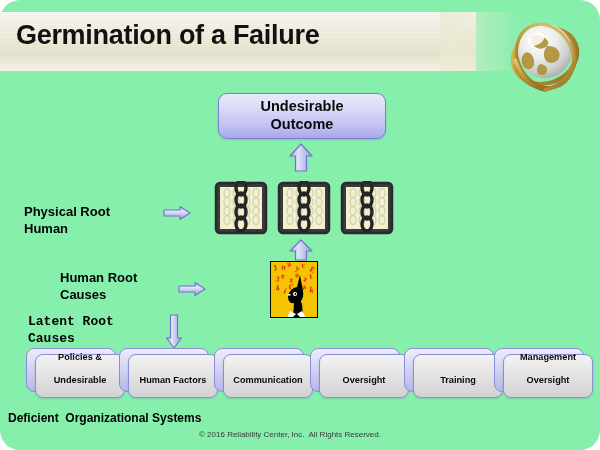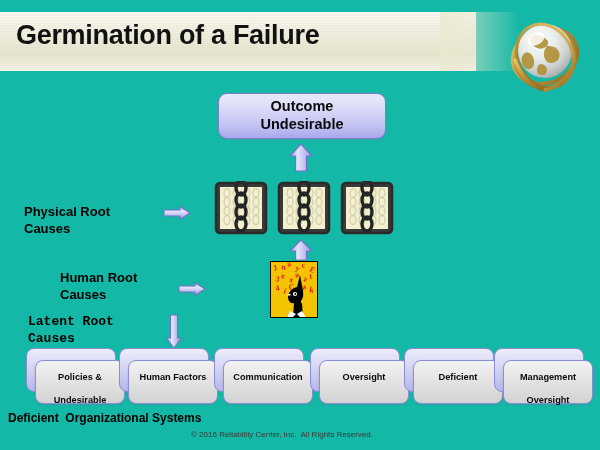--- a/index.html
+++ b/index.html
@@ -13,21 +13,22 @@
     position: relative;
     overflow: hidden;
     font-family: "Liberation Sans", sans-serif;
     color: #000000;
   }
 
   #slide {
     position: absolute;
     left: 0; top: 0;
     width: 600px; height: 450px;
-    background: #14b8a6;
+    background: #86efac;
+    border-radius: 20px;
   }
 
   
   .header-band {
     position: absolute;
     left: 0; top: 12px;
     width: 476px; height: 59px;
     background:
       repeating-linear-gradient(to bottom,
         rgba(255,255,255,0.0) 0px,
@@ -121,27 +122,27 @@
   .sys-back {
     position: absolute;
     left: 0; top: 0;
     width: 88px; height: 42px;
     border: 1.2px solid #8a8ed6;
     border-radius: 8px;
     background: linear-gradient(to bottom, #ececfb 0%, #d5d5f4 45%, #b6b6ec 100%);
   }
   .sys-front {
     position: absolute;
-    left: 9px; top: 12px;
+    left: 9px; top: 6px;
     width: 88px; height: 42px;
     border: 1.2px solid #8a8ed6;
     border-radius: 8px;
     background: linear-gradient(to bottom, #f2f2f2 0%, #e6e6e6 40%, #d2d2d2 100%);
     display: flex;
-    align-items: flex-start;
+    align-items: flex-end;
     justify-content: center;
     box-shadow: 0 1px 2px rgba(110,110,150,0.3);
   }
   .sys-text {
     font-size: 9.2px;
     font-weight: bold;
     line-height: 1.22;
     text-align: center;
     color: #0a0a0a;
     white-space: pre-line;
@@ -152,21 +153,21 @@
   .footer-note {
     position: absolute;
     left: 8px; top: 411px;
     font-size: 12px;
     font-weight: bold;
     color: #000000;
     white-space: pre;
   }
   .copyright {
     position: absolute;
-    left: 8px; top: 430px;
+    left: 16px; top: 430px;
     width: 548px;
     text-align: center;
     font-size: 8px;
     color: #3a3a3a;
     white-space: pre;
   }
 </style>
 </head>
 <body>
 
@@ -211,22 +212,22 @@
       <ellipse cx="48" cy="48" rx="33" ry="27" fill="none" stroke="url(#gGold)" stroke-width="3" transform="rotate(62 48 48)" opacity="0.95"></ellipse>
       <path d="M18 52 q10 26 30 30" fill="none" stroke="url(#gGold)" stroke-width="3.5" stroke-linecap="round"></path>
       <path d="M78 52 q-10 26 -30 30" fill="none" stroke="url(#gGold)" stroke-width="3.5" stroke-linecap="round"></path>
 
       <ellipse cx="39" cy="31" rx="9" ry="6" fill="#ffffff" opacity="0.85" transform="rotate(-28 39 31)"></ellipse>
     </svg>
   </div>
 
   <div class="outcome-box">
     <div class="outcome-text">
+      <div>Undesirable</div>
       <div>Outcome</div>
-      <div>Undesirable</div>
     </div>
   </div>
 
   <div class="arrow" style="left:288px; top:142px;">
     <svg width="26" height="32" viewBox="0 0 26 32" aria-hidden="true">
       <defs>
         <linearGradient id="upg1" x1="0" y1="0" x2="1" y2="0">
           <stop offset="0%" stop-color="#9fa0e6"></stop>
           <stop offset="35%" stop-color="#e3e3fa"></stop>
           <stop offset="100%" stop-color="#9a9be3"></stop>
@@ -384,21 +385,21 @@
 
       <circle cx="25" cy="33" r="2.1" fill="#ffffff"></circle>
       <circle cx="25.3" cy="33" r="0.9" fill="#000000"></circle>
 
       <rect x="17.5" y="33" width="3" height="1.5" fill="#ffffff"></rect>
       <rect x="0" y="0" width="48" height="57" fill="none" stroke="#000000" stroke-width="2"></rect>
     </svg>
   </div>
 
   <div class="row-label" id="label-physical">Physical Root
-Causes</div>
+Human</div>
   <div class="arrow" style="left:163px; top:205px;">
     <svg width="28" height="16" viewBox="0 0 28 16" aria-hidden="true">
       <defs>
         <linearGradient id="rg1" x1="0" y1="0" x2="0" y2="1">
           <stop offset="0%" stop-color="#a0a1e7"></stop>
           <stop offset="35%" stop-color="#e6e6fb"></stop>
           <stop offset="100%" stop-color="#9697e1"></stop>
         </linearGradient>
       </defs>
       <path d="M1 5 L17 5 L17 1.5 L27 8 L17 14.5 L17 11 L1 11 Z" fill="url(#rg1)" stroke="#6f74c8" stroke-width="1.1" stroke-linejoin="round"></path>
@@ -469,21 +470,21 @@
       <div class="sys-text">
         <div>Oversight</div>
       </div>
     </div>
   </div>
 
   <div class="sys-stack" style="left:404px;">
     <div class="sys-back"></div>
     <div class="sys-front">
       <div class="sys-text">
-        <div>Deficient</div>
+        <div>Training</div>
       </div>
     </div>
   </div>
 
   <div class="sys-stack" style="left:494px;">
     <div class="sys-back"></div>
     <div class="sys-front">
       <div class="sys-text">
         <div>Management</div>
         <div>Oversight</div>

